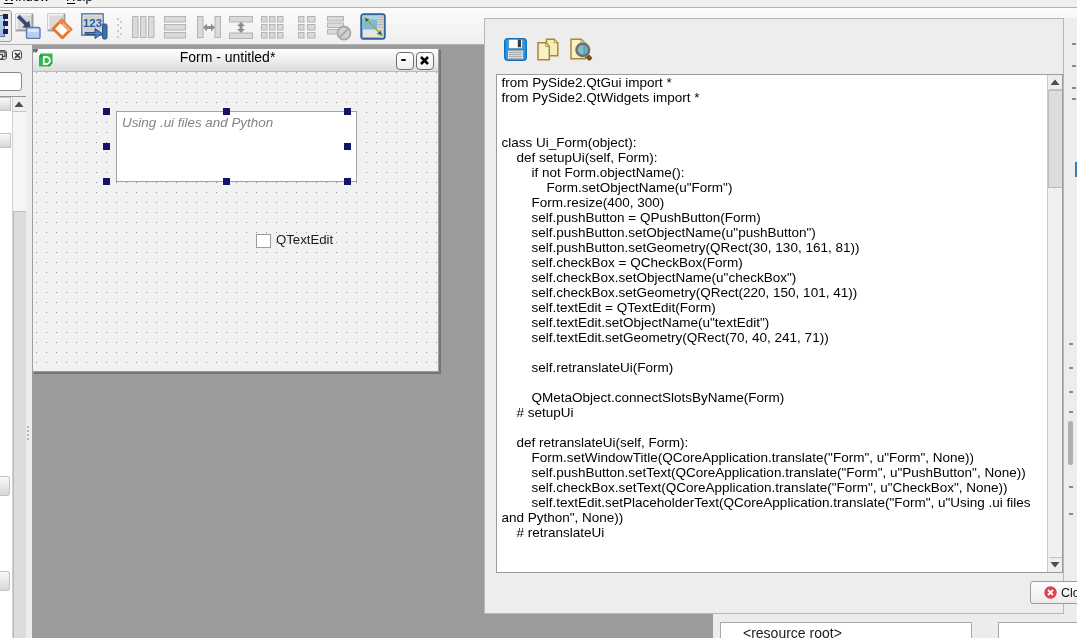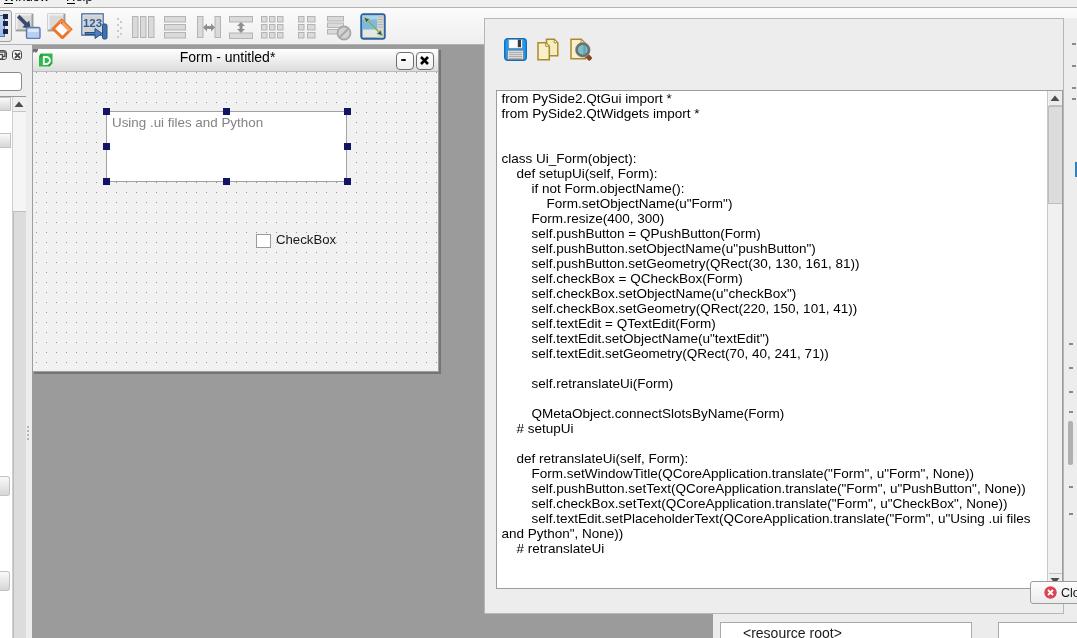--- a/index.html
+++ b/index.html
@@ -222,36 +222,36 @@
 
   <div class="abs" style="left:363px;top:2.5px;width:16px;height:16px;border:1px solid #6e6e6e;border-radius:4px;background:linear-gradient(#fff,#f0f0f0);"></div>
   <div class="abs" style="left:367.5px;top:9.5px;width:5px;height:2.5px;background:#111;border-radius:1px;"></div>
   <div class="abs" style="left:383px;top:2.5px;width:16px;height:16px;border:1px solid #6e6e6e;border-radius:4px;background:linear-gradient(#fff,#f0f0f0);"></div>
   <svg class="abs" style="left:386px;top:5.5px" width="11" height="11" viewBox="0 0 11 11">
       <path d="M2 2 L9 9 M9 2 L2 9" stroke="#000" stroke-width="2.6"></path>
     </svg>
 
   <div class="abs" id="formcontent" style="left:0;top:23px;width:405px;height:298px;background-color:#f1f1f1;background-image:radial-gradient(circle at 0.5px 0.5px,#949494 0.75px,transparent 0.85px);background-size:10px 10px;background-position:3px 0px;">
 
-    <div class="abs" style="left:73px;top:39px;width:239px;height:69px;background:#fff;border:1px solid #a2a2a2;">
+    <div class="abs" style="left:83px;top:39px;width:239px;height:69px;background:#fff;border:1px solid #a2a2a2;font-style:italic;">
       <div style="margin:2.5px 0 0 5px;font-size:13.4px;color:#838383;">Using .ui files and Python</div>
     </div>
 
     <div class="abs" style="left:69.5px;top:35.5px;width:7px;height:7px;background:#141465;"></div>
     <div class="abs" style="left:189.5px;top:35.5px;width:7px;height:7px;background:#141465;"></div>
     <div class="abs" style="left:310.5px;top:35.5px;width:7px;height:7px;background:#141465;"></div>
     <div class="abs" style="left:69.5px;top:70.5px;width:7px;height:7px;background:#141465;"></div>
     <div class="abs" style="left:310.5px;top:70.5px;width:7px;height:7px;background:#141465;"></div>
     <div class="abs" style="left:69.5px;top:105.5px;width:7px;height:7px;background:#141465;"></div>
     <div class="abs" style="left:189.5px;top:105.5px;width:7px;height:7px;background:#141465;"></div>
     <div class="abs" style="left:310.5px;top:105.5px;width:7px;height:7px;background:#141465;"></div>
 
 
     <div class="abs" style="left:223px;top:162px;width:13px;height:12px;background:#fff;border:1px solid #9a9a9a;"></div>
-    <div class="abs" style="left:243px;top:160px;font-size:13.2px;color:#1a1a1a;">CheckBox</div>
+    <div class="abs" style="left:243px;top:160px;font-size:13.2px;color:#1a1a1a;">QTextEdit</div>
   </div>
 </div>
 
 <div class="abs" id="dialog" style="left:484px;top:18px;width:578px;height:594px;background:#ededed;border:1px solid #b6b6b6;">
 
   <svg class="abs" style="left:19px;top:19px" width="23" height="23" viewBox="0 0 23 23">
     <rect x="0.7" y="0.7" width="21.6" height="21.6" rx="3" fill="#1b9af7" stroke="#0e6cb8" stroke-width="1.3"></rect>
     <rect x="4.8" y="1.6" width="13.4" height="8.6" fill="#fdfdfd" stroke="#8a8a8a" stroke-width="0.5"></rect>
     <rect x="13.8" y="1.6" width="3.2" height="7.6" fill="#3a3a3a"></rect>
     <rect x="3.6" y="12.2" width="15.8" height="9.2" fill="#ececec" stroke="#7d7d7d" stroke-width="0.8"></rect>
@@ -266,21 +266,21 @@
   <svg class="abs" style="left:84px;top:19px" width="26" height="25" viewBox="0 0 26 25">
     <path d="M2 1.3 L12.2 1.3 L16.3 5.4 L16.3 20.7 L2 20.7 Z" fill="#f7f0c8" stroke="#ab8a2e" stroke-width="1.5"></path>
     <path d="M12.2 1.3 L12.2 5.4 L16.3 5.4 Z" fill="#fffef5" stroke="#ab8a2e" stroke-width="1"></path>
     <rect x="16" y="15" width="8" height="4" rx="1.6" fill="#8a4a1e" stroke="#6e3a15" stroke-width="0.8" transform="rotate(45 17.5 16.5)"></rect>
     <circle cx="13.8" cy="11.8" r="6.2" fill="#7ec0c9" stroke="#787878" stroke-width="2.6"></circle>
     <circle cx="13.8" cy="11.8" r="7.3" fill="none" stroke="#bdbdbd" stroke-width="0.9"></circle>
     <path d="M15.5 6.5 L15.5 17" stroke="#5aa7b4" stroke-width="2.4"></path>
     <circle cx="13.8" cy="11.8" r="6.2" fill="none" stroke="#6f6f6f" stroke-width="2.2"></circle>
   </svg>
 
-  <div class="abs" style="left:11px;top:55px;width:565px;height:497px;background:#fff;border:1px solid #9c9c9c;overflow:hidden;margin-top:16px;">
+  <div class="abs" style="left:11px;top:55px;width:565px;height:497px;background:#fff;border:1px solid #9c9c9c;overflow:hidden;">
     <pre id="code" style="margin:0px 0 0 4.5px;font-family:'Liberation Sans',sans-serif;font-size:13.5px;line-height:15px;color:#000;">from PySide2.QtGui import *
 from PySide2.QtWidgets import *
 
 
 class Ui_Form(object):
     def setupUi(self, Form):
         if not Form.objectName():
             Form.setObjectName(u"Form")
         Form.resize(400, 300)
         self.pushButton = QPushButton(Form)

